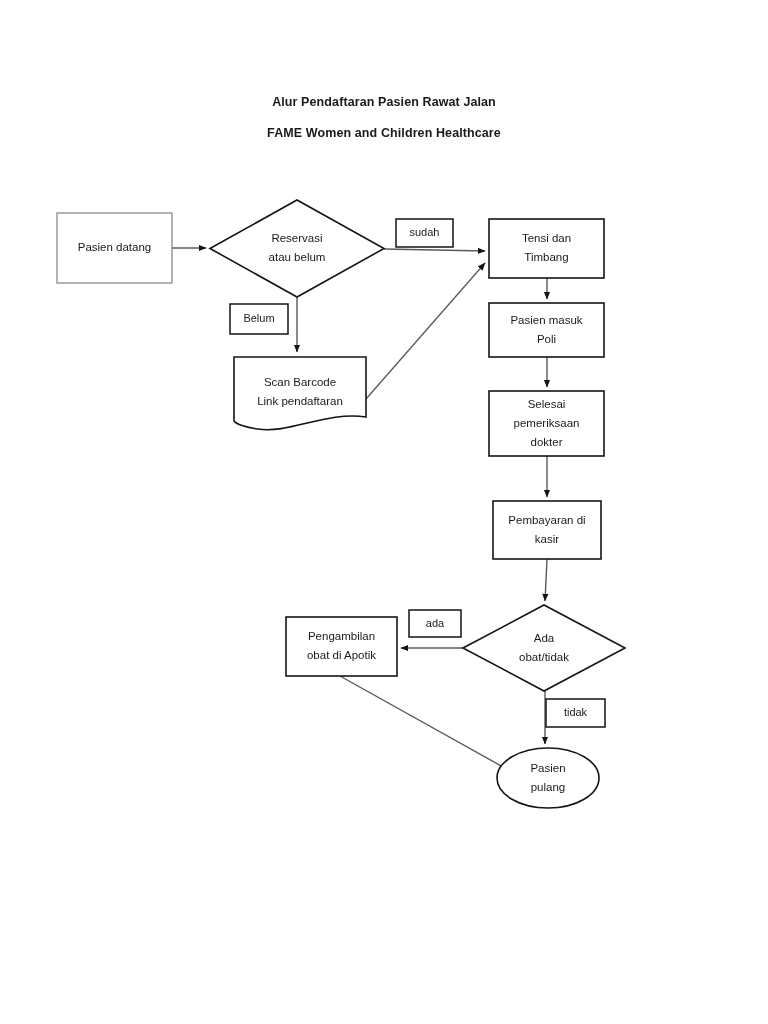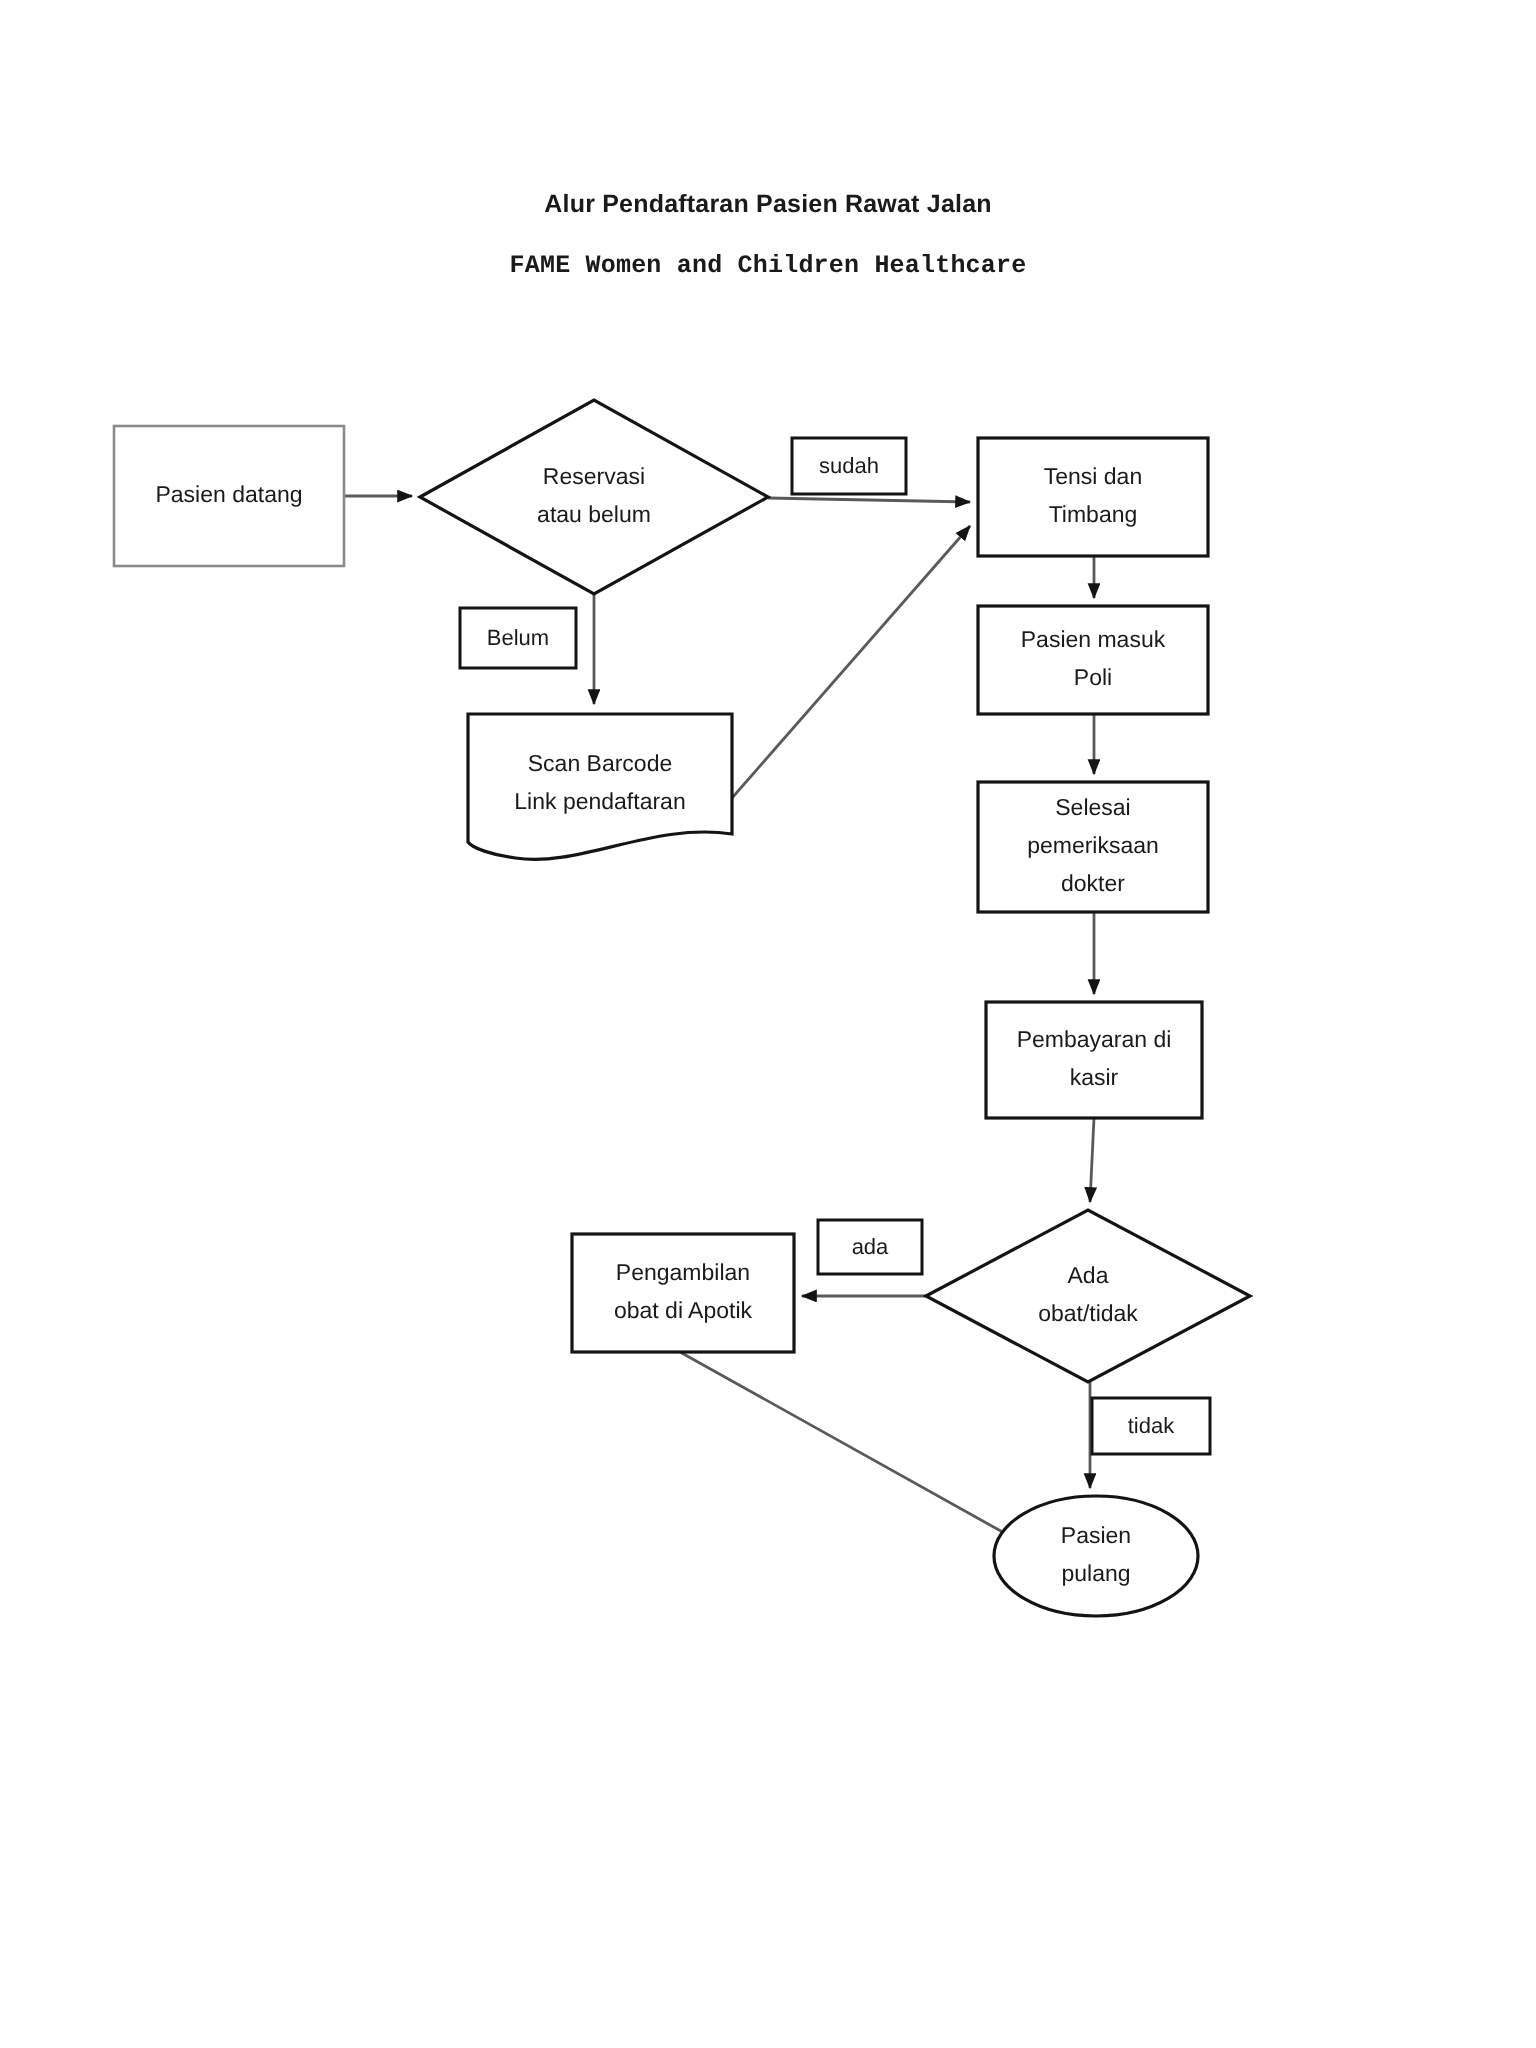--- a/index.html
+++ b/index.html
@@ -26,21 +26,21 @@
     position: absolute;
     left: 0;
     width: 768px;
     text-align: center;
     font-weight: bold;
     font-size: 12.5px;
     letter-spacing: 0.1px;
     color: #1a1a1a;
   }
   #title-line-1 { top: 95px; }
-  #title-line-2 { top: 126px; font-family: Liberation Mono, monospace; }
+  #title-line-2 { top: 126px; }
   #flow-canvas {
     position: absolute;
     left: 0;
     top: 0;
     width: 768px;
     height: 1024px;
   }
   text.node-label {
     font-family: "Liberation Sans", sans-serif;
     font-size: 11.5px;

